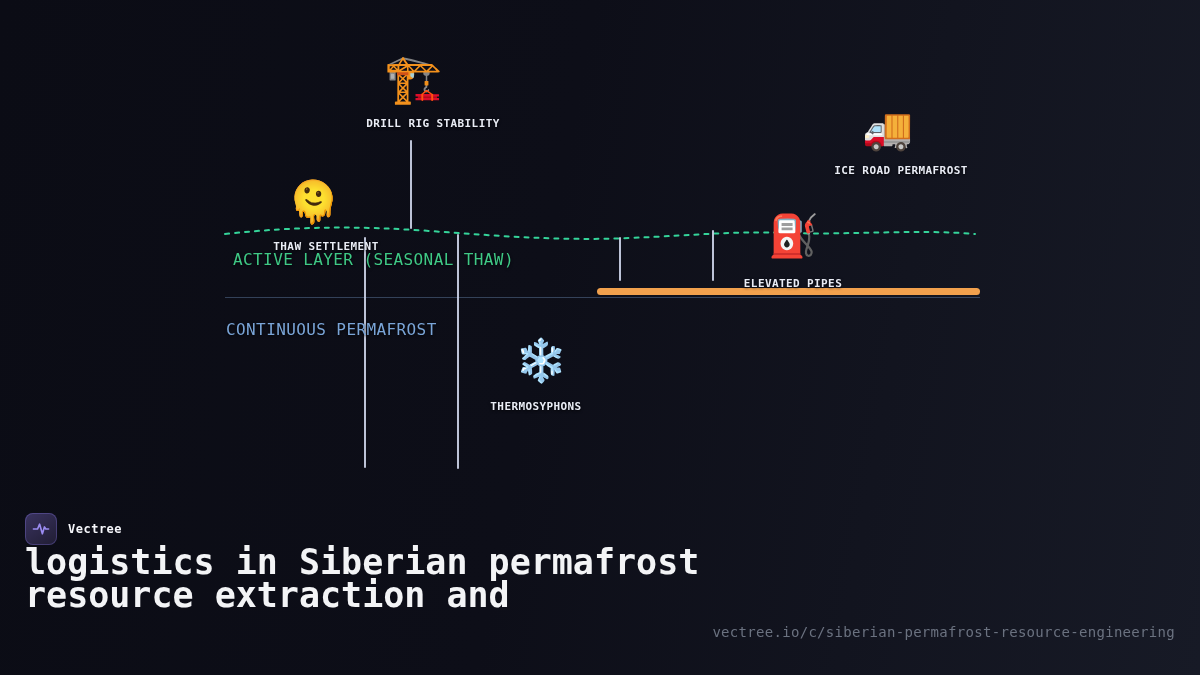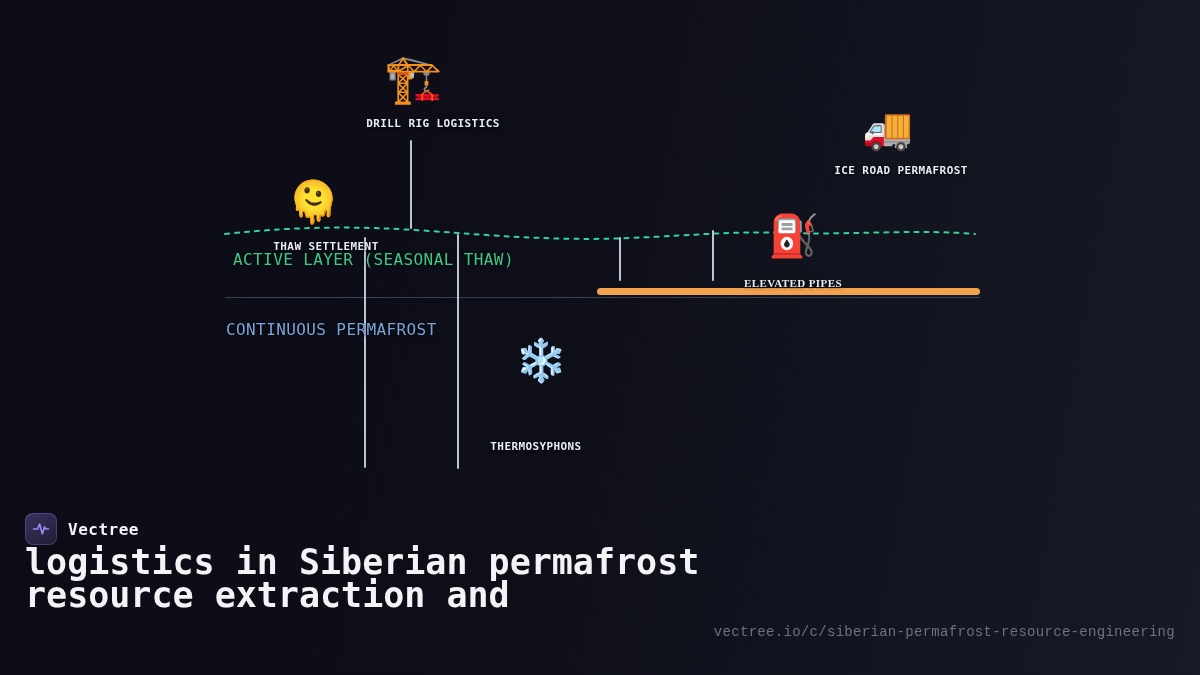--- a/index.html
+++ b/index.html
@@ -16,22 +16,22 @@
   .e-pump{left:768px;top:216px;font-size:41px;}
   .e-snow{left:515px;top:340px;font-size:42px;}
   .nlabel{
     position:absolute;transform:translateX(-50%);white-space:nowrap;
     font-weight:700;font-size:11px;letter-spacing:.4px;color:#e9ecf5;
     text-shadow:0 1px 3px rgba(0,0,0,.8);
   }
   .l-drill{left:433px;top:117px;}
   .l-truck{left:901px;top:164px;}
   .l-melt{left:326px;top:240px;}
-  .l-pipes{left:793px;top:277px;font-family:Liberation Serif, serif;}
-  .l-snow{left:536px;top:400px;margin-top:40px;}
+  .l-pipes{left:793px;top:277px;}
+  .l-snow{left:536px;top:400px;}
   .layerlabel{
     position:absolute;white-space:nowrap;font-weight:400;font-size:16px;
     letter-spacing:.4px;text-shadow:0 1px 3px rgba(0,0,0,.8);
   }
   .l-active{left:233px;top:250px;color:#3fc986;}
   .l-perma{left:226px;top:320px;color:#7aa5d8;}
   .vline{position:absolute;width:2px;border-radius:1px;background:#ccd3e8;opacity:.92;}
   .v1{left:410px;top:140px;height:89px;}
   .v2{left:364px;top:237px;height:231px;}
   .v3{left:457px;top:234px;height:235px;}
@@ -39,26 +39,26 @@
   .v5{left:712px;top:230px;height:51px;}
   .permafrost-line{position:absolute;left:225px;top:297px;width:755px;height:1px;background:rgba(125,162,212,.35);}
   .pipe{position:absolute;left:597px;top:288px;width:383px;height:7px;border-radius:4px;background:#f2a14d;}
   .brand-row{position:absolute;left:25px;top:513px;display:flex;align-items:center;gap:11px;}
   .logo{
     width:32px;height:32px;border-radius:8px;flex:0 0 auto;
     background:linear-gradient(145deg,#3a3360,#201d33);
     display:flex;align-items:center;justify-content:center;
     box-shadow:0 0 0 1px rgba(130,115,220,.35) inset;
   }
-  .brand-name{font-weight:700;font-size:16px;color:#f5f6fa;letter-spacing:.5px;}
+  .brand-name{font-weight:700;font-size:12px;color:#f5f6fa;letter-spacing:.5px;}
   .title{position:absolute;left:25px;top:546px;color:#f3f4f6;}
   .title .line{font-weight:700;font-size:35px;line-height:32.5px;white-space:nowrap;letter-spacing:0;}
   .url{
     position:absolute;right:25px;top:624px;font-size:14px;color:#6b7280;
-    letter-spacing:.3px;white-space:nowrap;font-family:Liberation Mono, monospace;
+    letter-spacing:.3px;white-space:nowrap;
   }
 </style>
 </head>
 <body>
 
 <div class="canvas">
 
   <svg class="overlay" width="1200" height="675" viewBox="0 0 1200 675">
     <path d="M 225 234 C 300 226, 360 226, 430 231 C 500 236, 560 241, 630 238 C 700 235, 730 231, 790 233 C 850 235, 920 229, 975 234" fill="none" stroke="#35d49a" stroke-width="2" stroke-dasharray="4 6" stroke-linecap="round"></path>
   </svg>
@@ -71,21 +71,21 @@
   <div class="vline v3"></div>
   <div class="vline v4"></div>
   <div class="vline v5"></div>
 
   <span class="emoji e-crane">🏗️</span>
   <span class="emoji e-truck">🚚</span>
   <span class="emoji e-melt">🫠</span>
   <span class="emoji e-pump">⛽</span>
   <span class="emoji e-snow">❄️</span>
 
-  <span class="nlabel l-drill">DRILL RIG LOGISTICS</span>
+  <span class="nlabel l-drill">DRILL RIG STABILITY</span>
   <span class="nlabel l-truck">ICE ROAD PERMAFROST</span>
   <span class="nlabel l-melt">THAW SETTLEMENT</span>
   <span class="nlabel l-pipes">ELEVATED PIPES</span>
   <span class="nlabel l-snow">THERMOSYPHONS</span>
 
   <span class="layerlabel l-active">ACTIVE LAYER (SEASONAL THAW)</span>
   <span class="layerlabel l-perma">CONTINUOUS PERMAFROST</span>
 
   <div class="brand-row">
     <div class="logo">

